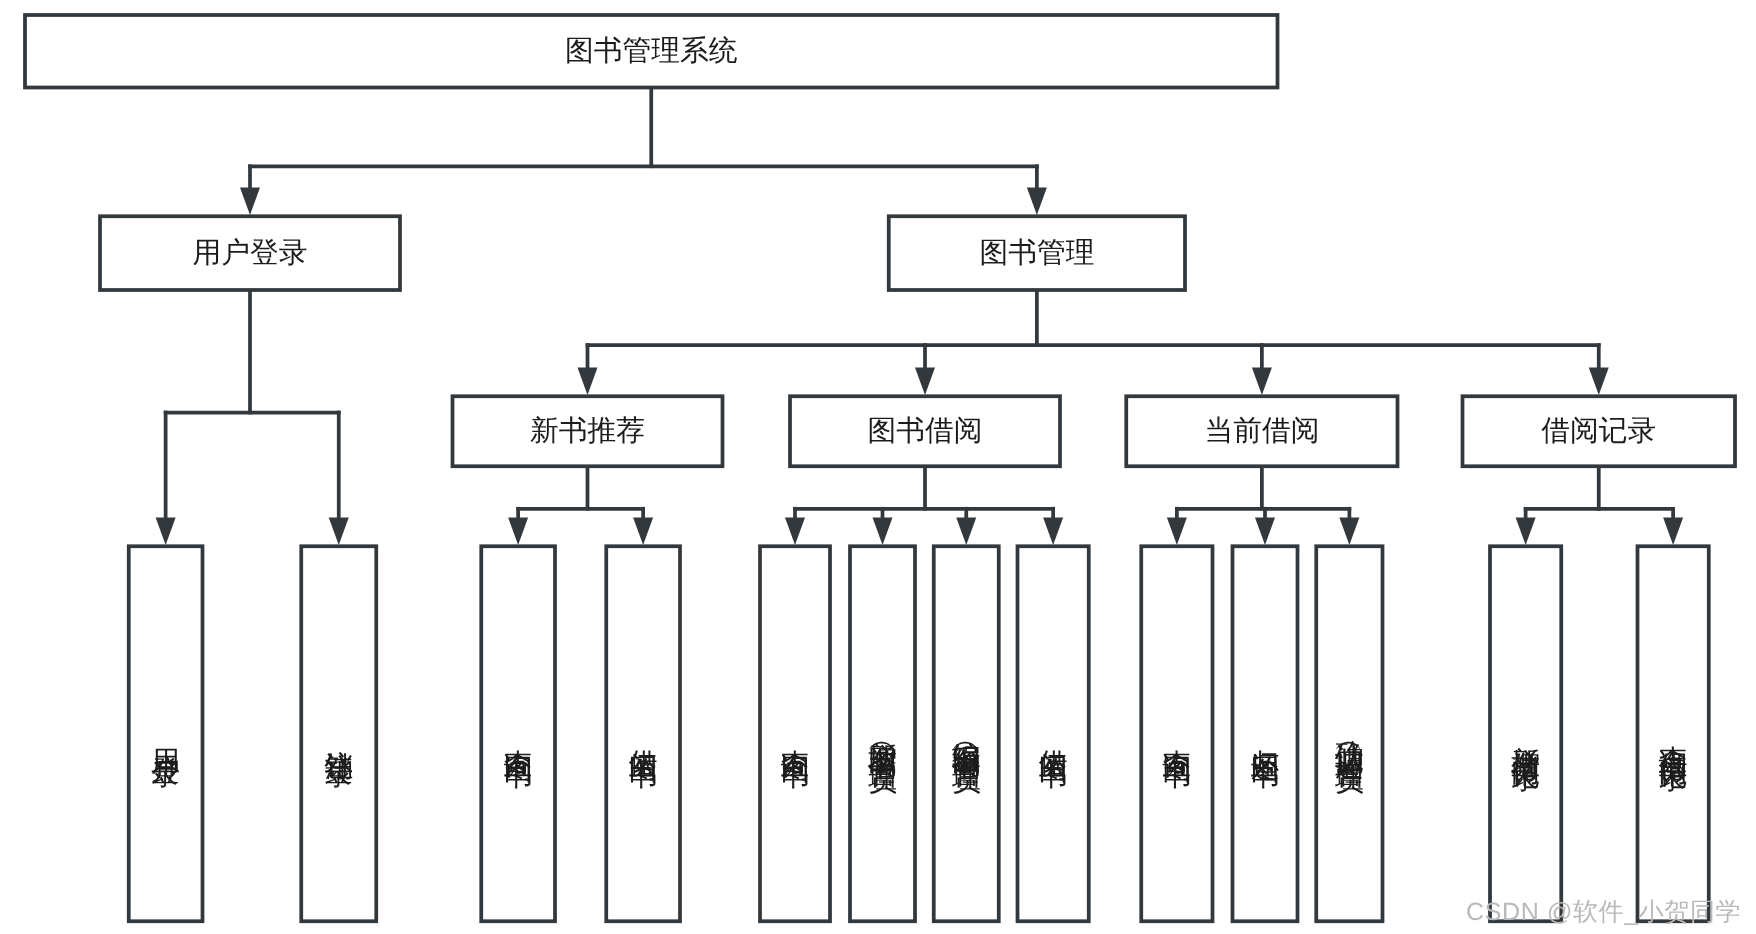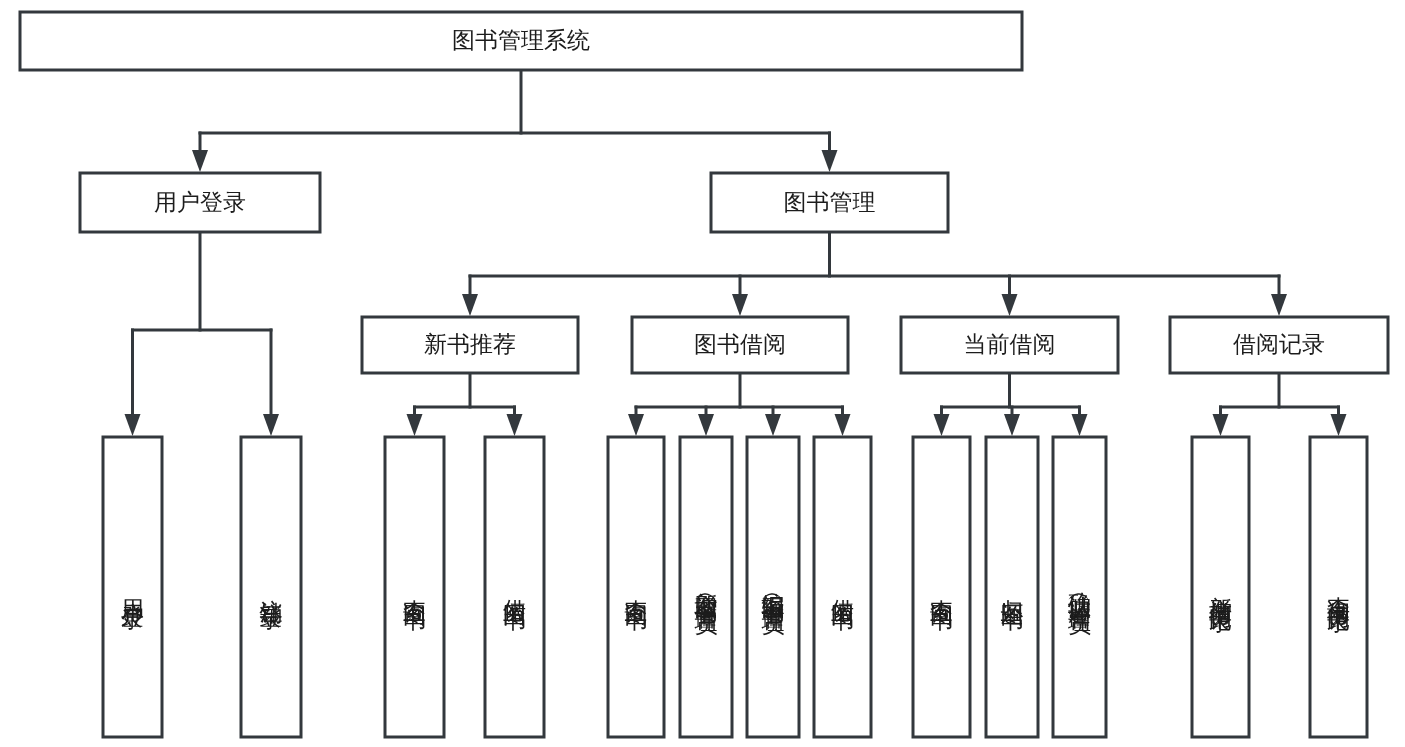--- a/index.html
+++ b/index.html
@@ -195,13 +195,14 @@
       <div class="leaf-label-host" style="left: 1053px; top: 437px; width: 53px; height: 300px;">
         <span class="vtext">确认归还（管理员）</span>
       </div>
       <div class="leaf-label-host" style="left: 1192px; top: 437px; width: 57px; height: 300px;">
         <span class="vtext">新增借阅记录</span>
       </div>
       <div class="leaf-label-host" style="left: 1310px; top: 437px; width: 57px; height: 300px;">
         <span class="vtext">查询借阅记录</span>
       </div>
     </div>
+  <div class="watermark">CSDN @软件_小贺同学</div>
 </div>
 
 </body></html>

